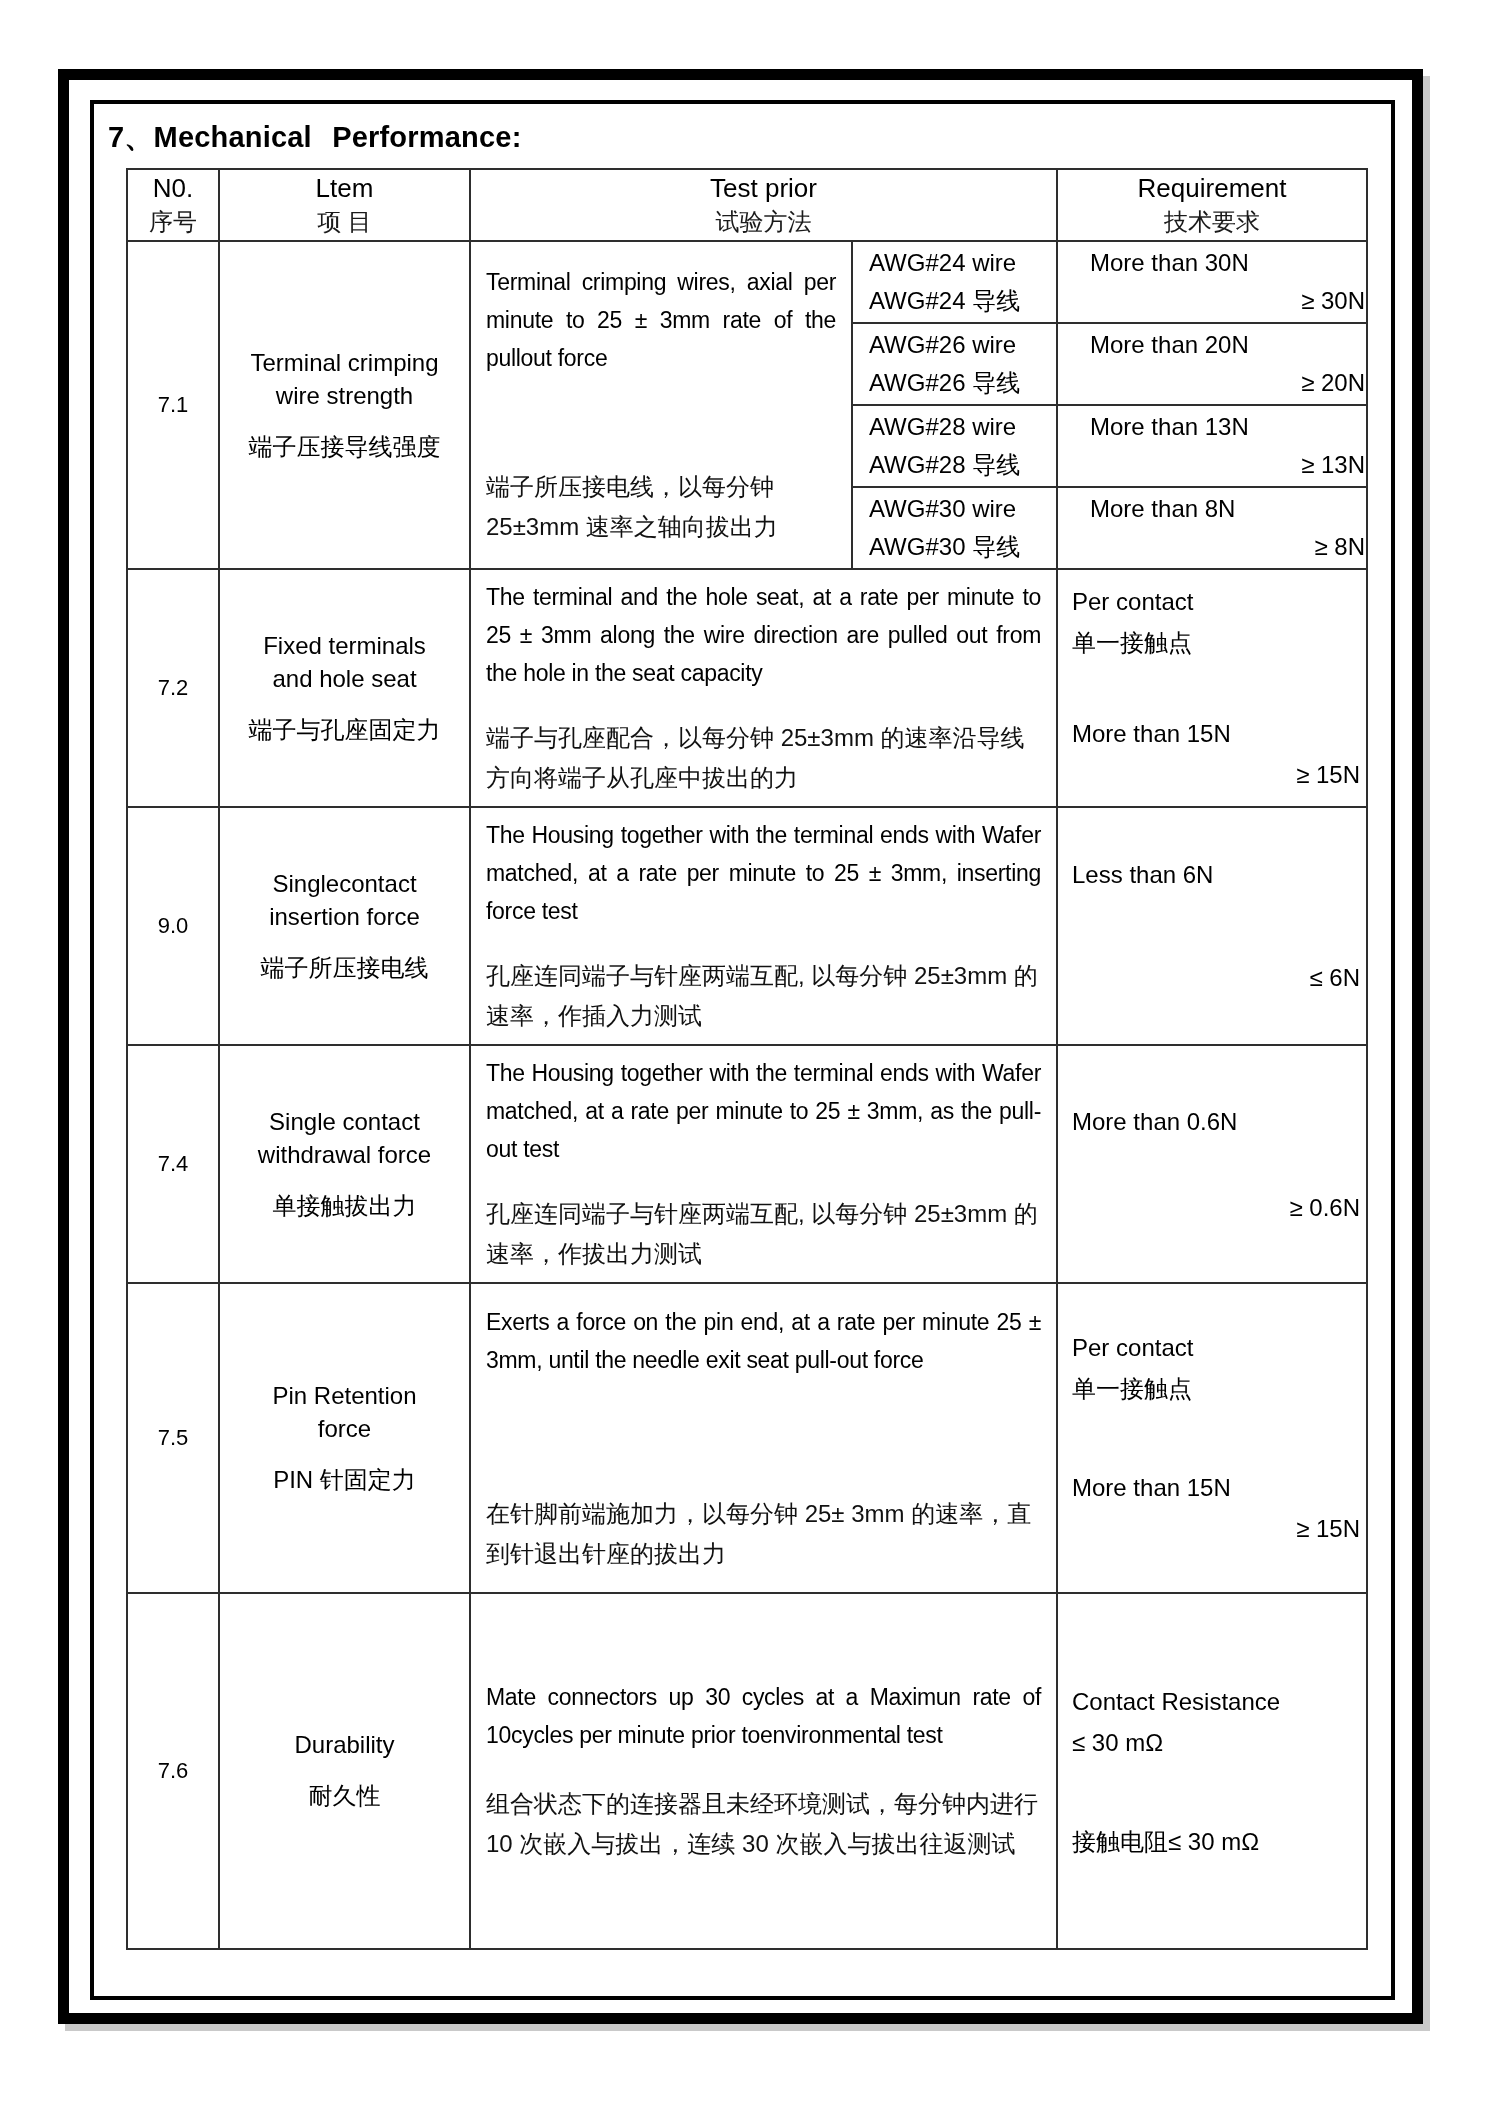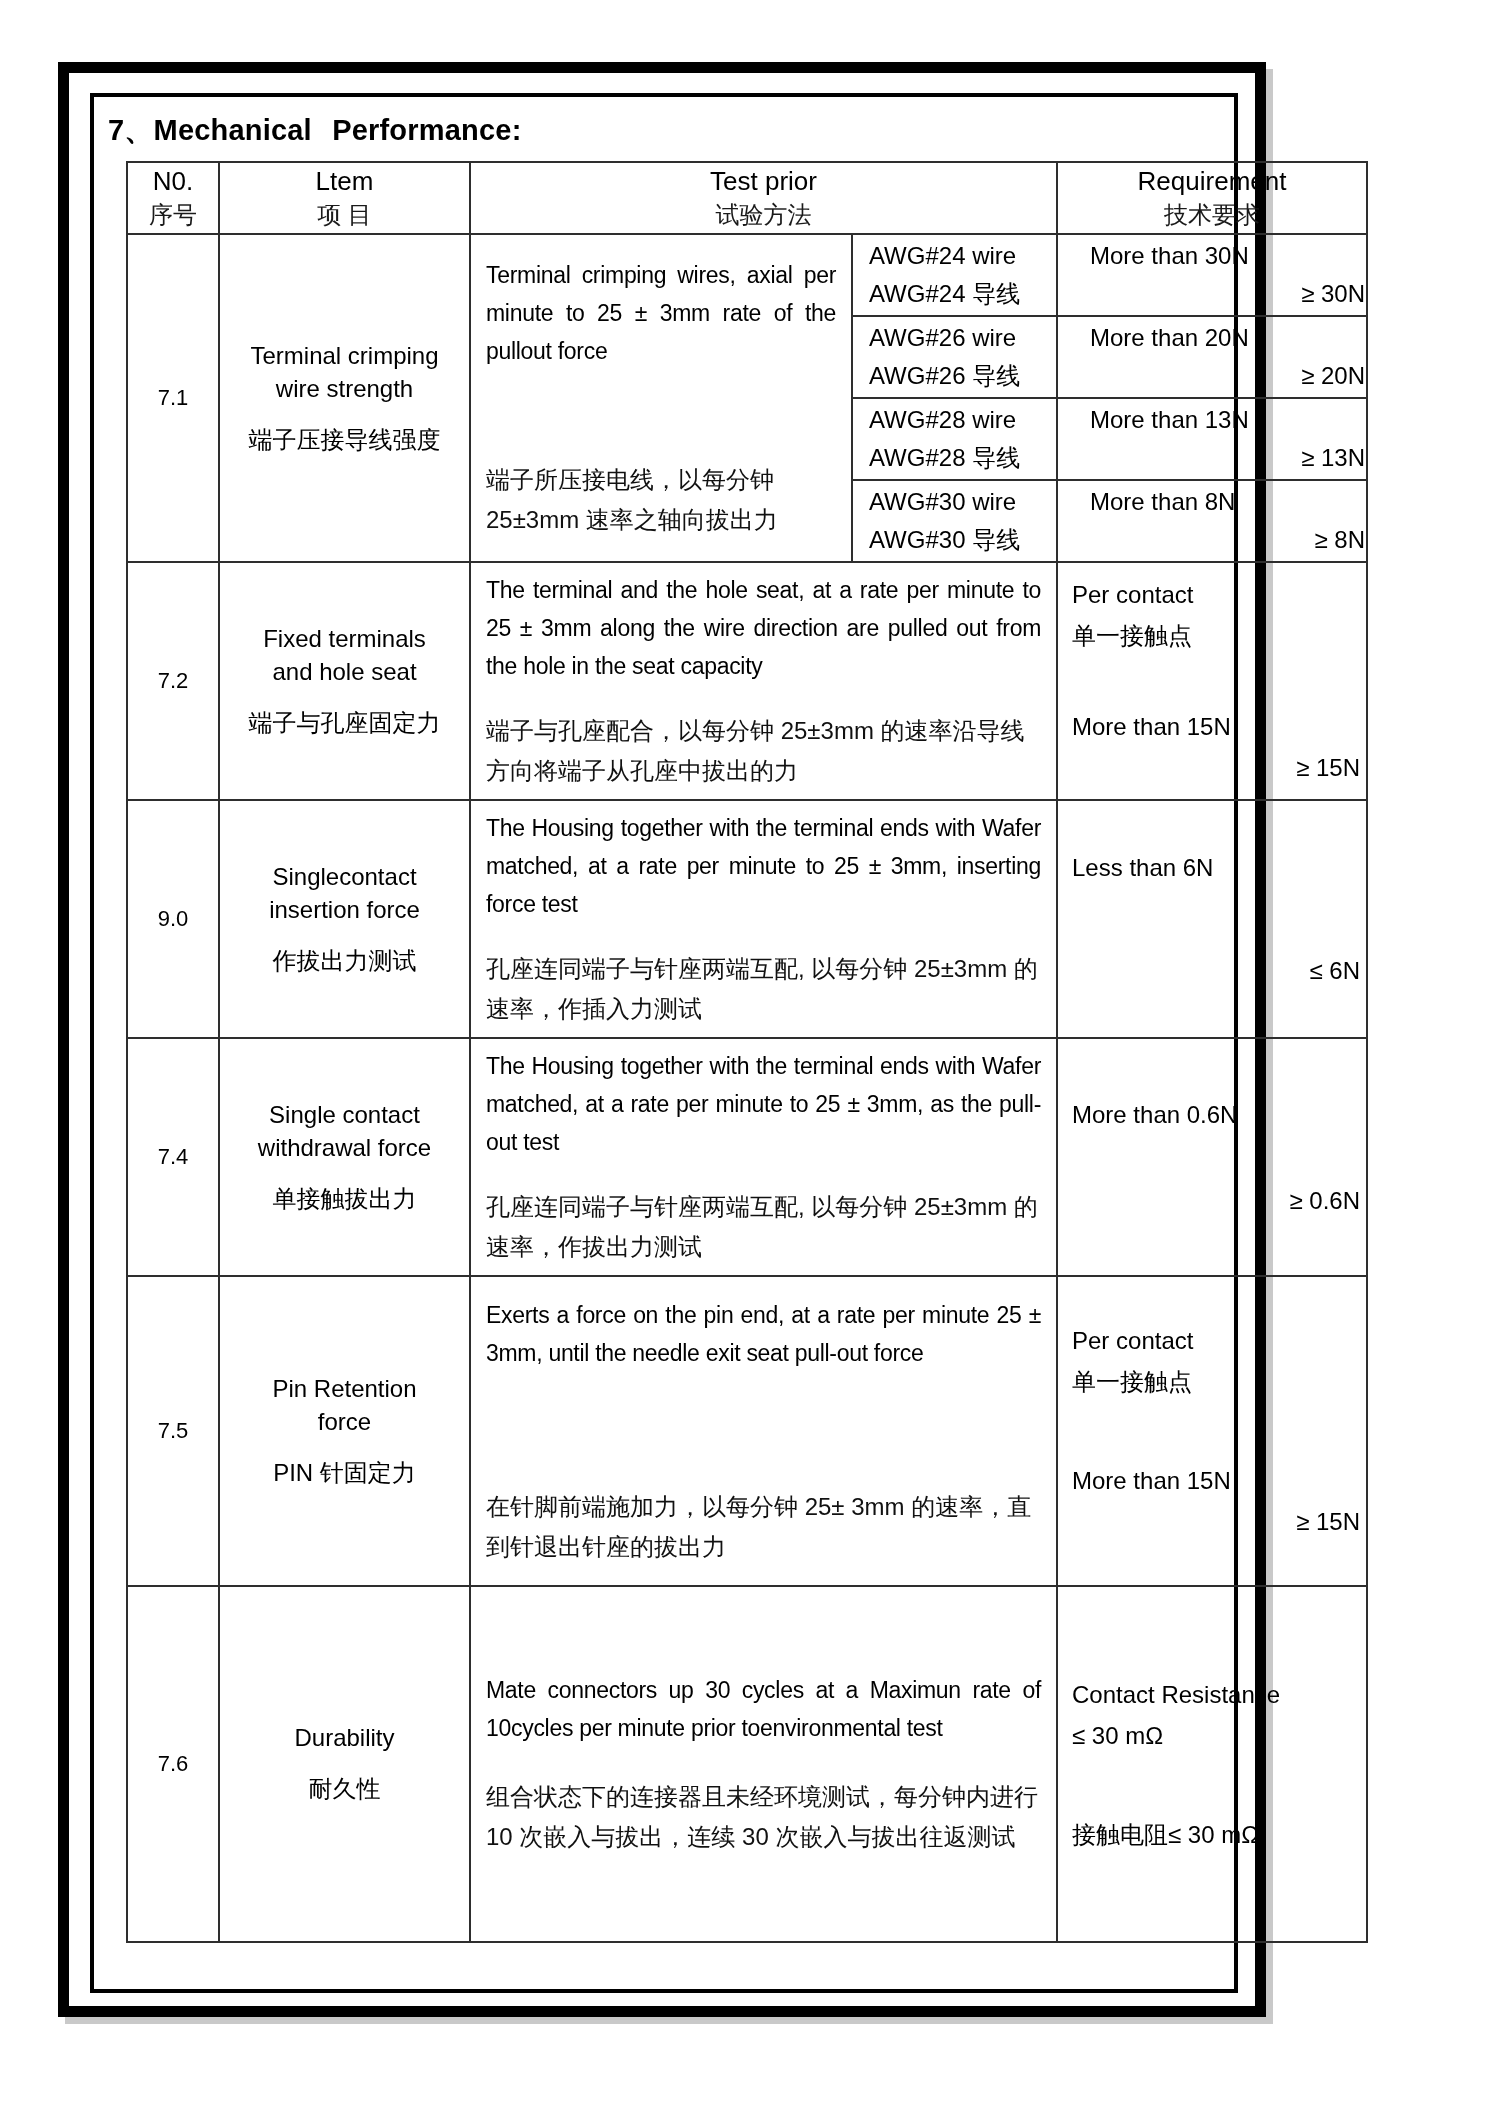--- a/index.html
+++ b/index.html
@@ -1,21 +1,21 @@
 <!DOCTYPE html>
 <html><head>
 <meta charset="utf-8">
 <style>
   html,body{margin:0;padding:0;background:#ffffff;}
   .page{
     position:relative;width:1488px;height:2105px;background:#ffffff;
     font-family:"Liberation Sans", sans-serif;color:#111;overflow:hidden;
   }
   .outer-frame{
-    position:absolute;left:58px;top:62px;width:1208px;height:1955px;
+    position:absolute;left:58px;top:69px;width:1365px;height:1955px;
     border:11px solid #000;box-sizing:border-box;
     box-shadow:7px 7px 0 #c9c9c9;background:#fff;
   }
   .inner-frame{
     position:absolute;left:21px;top:20px;right:17px;bottom:13px;
     border:4px solid #000;box-sizing:border-box;
   }
   .doc-title{
     margin:14px 0 0 14px;font-size:29px;font-weight:bold;color:#000;
     word-spacing:12px;letter-spacing:0.2px;
@@ -177,21 +177,21 @@
               <span class="ln grp2-50">More than 15N</span>
               <span class="ln ind">≥ 15N</span>
             </td>
           </tr>
 
           <tr class="rh-73">
             <td class="no">9.0</td>
             <td class="item">
               <span class="ln">Singlecontact</span>
               <span class="ln">insertion force</span>
-              <span class="cn">作拔出力测试</span>
+              <span class="cn">端子所压接电线</span>
             </td>
             <td class="test" colspan="2">
               <div class="t-en">The Housing together with the terminal ends with Wafer matched, at a rate per minute to 25 ± 3mm, inserting force test</div>
               <div class="t-cn cnm-26">孔座连同端子与针座两端互配, 以每分钟 25±3mm 的速率，作插入力测试</div>
             </td>
             <td class="req">
               <span class="ln">Less than 6N</span>
               <span class="ln grp2-62 ind">≤ 6N</span>
             </td>
           </tr>

